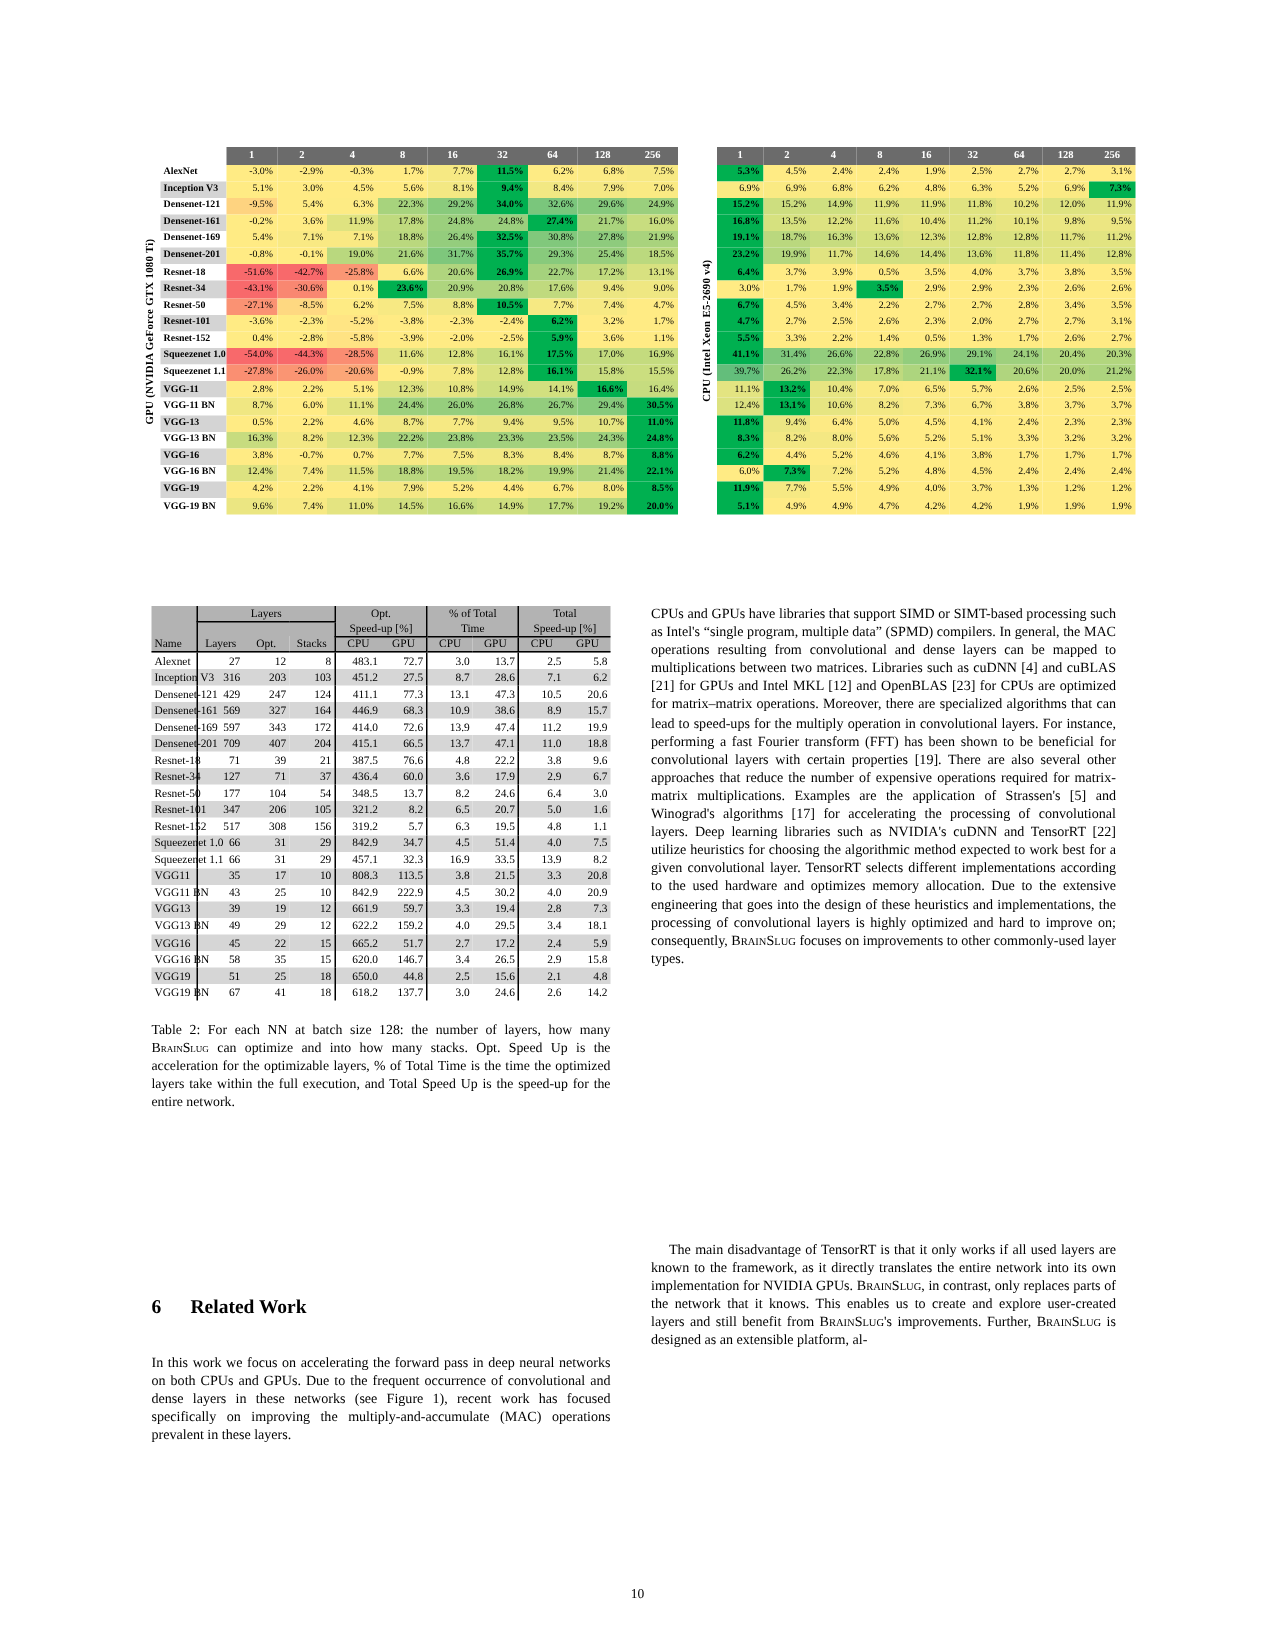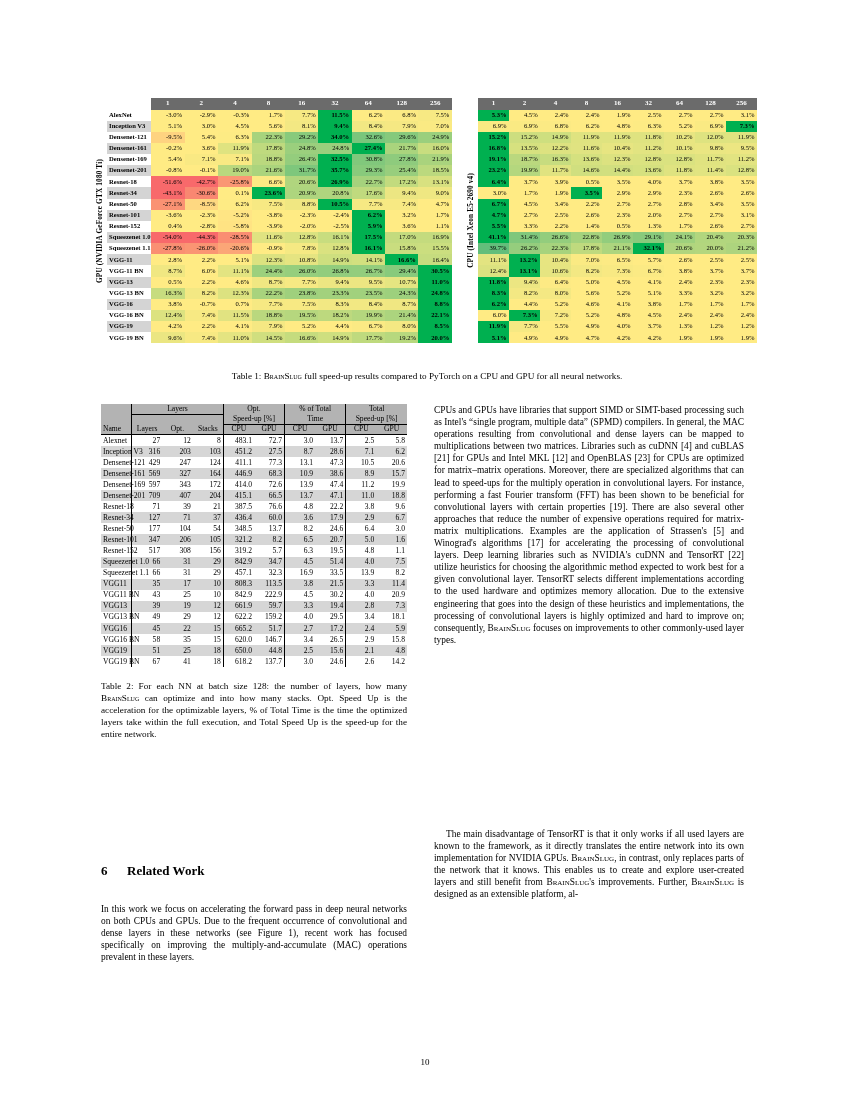--- a/index.html
+++ b/index.html
@@ -621,23 +621,20 @@
                 <td class="val" style="background: rgb(255, 235, 132);">1.9%</td>
                 <td class="val" style="background: rgb(255, 235, 132);">1.9%</td>
                 <td class="val" style="background: rgb(255, 235, 132);">1.9%</td>
               </tr>
             </tbody>
         </table>
       </div>
     </div>
   </div>
 
-  <div id="cap1" class="caption">
-    <span id="cap1-text">Table 1:  <span class="smallcaps">BrainSlug</span> full speed-up results compared to PyTorch on a CPU and GPU for all neural networks.</span>
-  </div>
 
   <div id="table2-block">
     <table class="t2">
       <thead>
         <tr>
           <th class="grp"></th>
           <th class="grp vline hdr-ul" colspan="3">Layers</th>
           <th class="grp vline" colspan="2">Opt.</th>
           <th class="grp vline" colspan="2">% of Total</th>
           <th class="grp vline" colspan="2">Total</th>
@@ -822,21 +819,21 @@
           <tr class="alt">
             <td class="nm">VGG11</td>
             <td class=" vline">35</td>
             <td class="">17</td>
             <td class="">10</td>
             <td class=" vline">808.3</td>
             <td class="">113.5</td>
             <td class=" vline">3.8</td>
             <td class="">21.5</td>
             <td class=" vline">3.3</td>
-            <td class="">11.4</td>
+            <td class="">20.8</td>
           </tr>
           <tr>
             <td class="nm">VGG11 BN</td>
             <td class=" vline">43</td>
             <td class="">25</td>
             <td class="">10</td>
             <td class=" vline">842.9</td>
             <td class="">222.9</td>
             <td class=" vline">4.5</td>
             <td class="">30.2</td>

